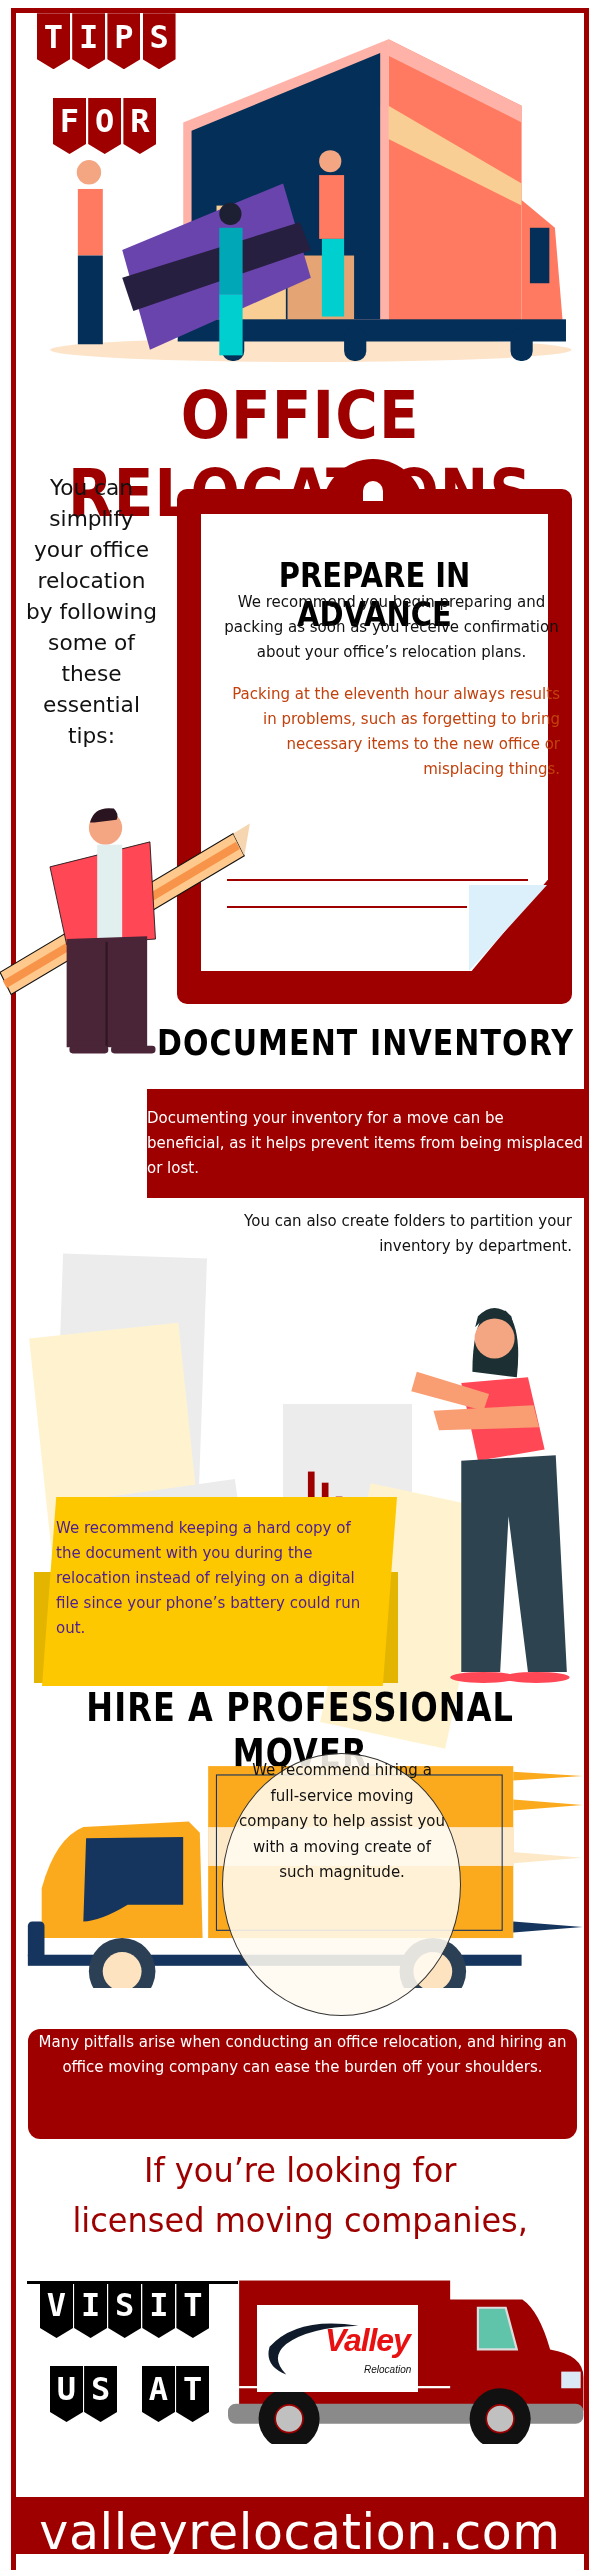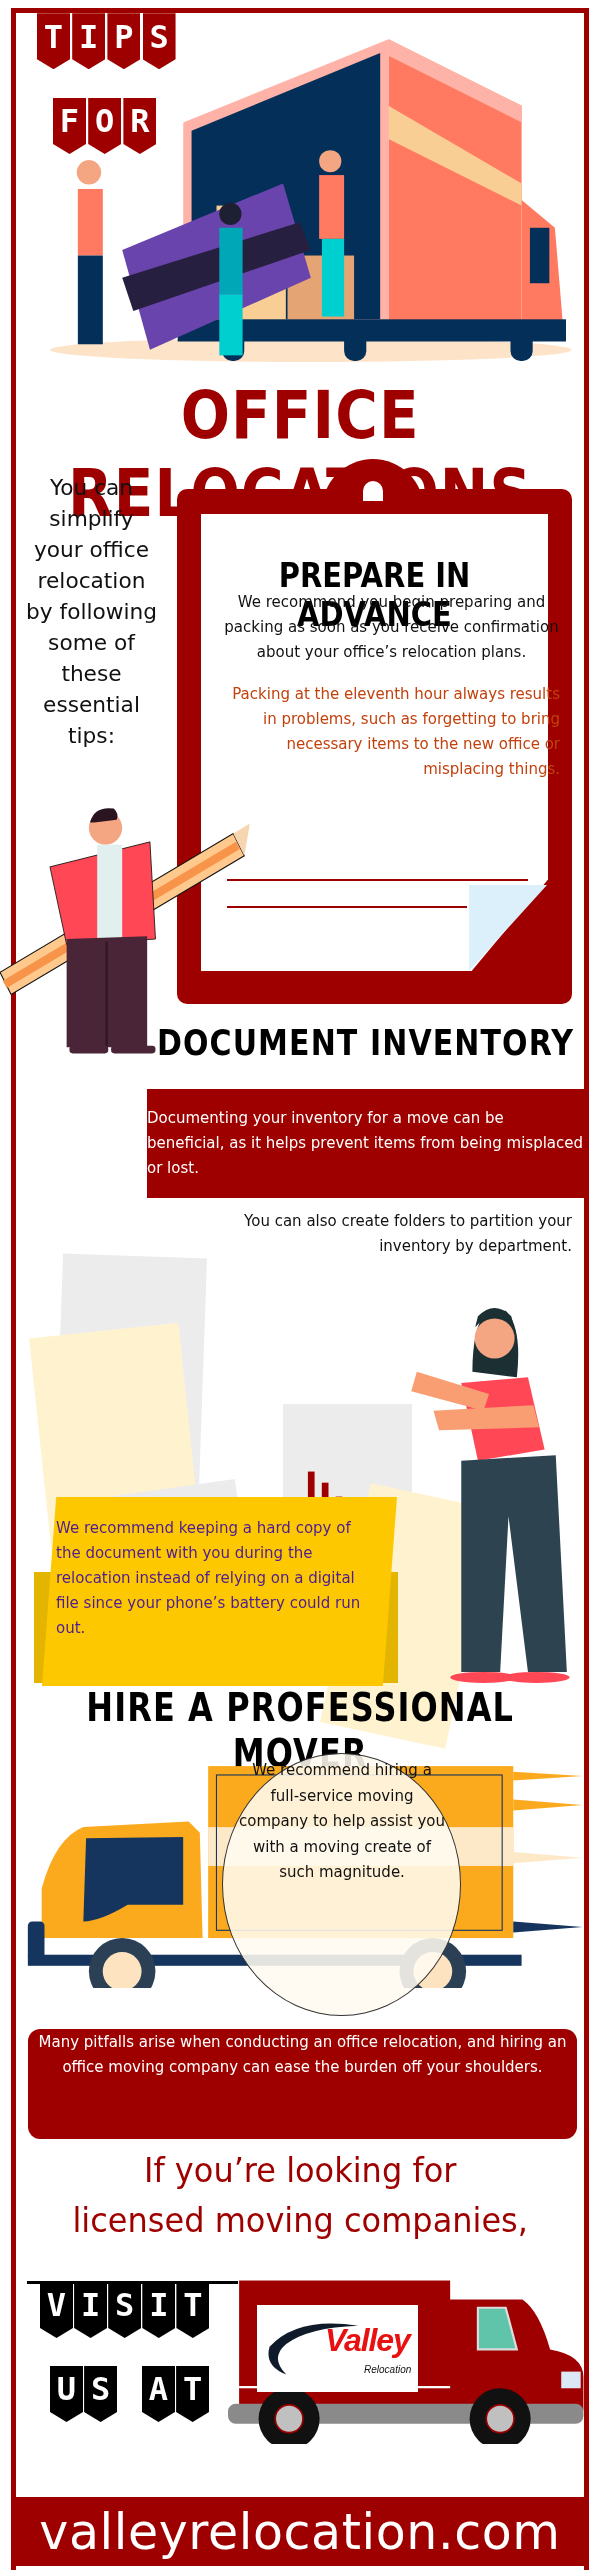--- a/index.html
+++ b/index.html
@@ -107,21 +107,21 @@
     background: #9e0000; border-radius: 12.2px; color: #fff; text-align: center;
     font-family: "DejaVu Sans", sans-serif; font-size: 15px; line-height: 25px; padding-top: 1px;
   }
   .cta {
     position: absolute; left: 16.7px; top: 2149px; width: 567px; text-align: center;
     font-family: "DejaVu Sans", sans-serif; font-size: 32px; line-height: 46px; color: #9e0000;
     transform: scaleY(1.08);
   }
 
   .footer-band {
-    position: absolute; left: 11px; top: 2497px; width: 578px; height: 69px;
+    position: absolute; left: 11px; top: 2497px; width: 578px; height: 57px;
     background: #9e0000; color: #fff; text-align: center;
     font-family: "DejaVu Sans", sans-serif; font-size: 49px; line-height: 72px; letter-spacing: 0.6px;
   }
 
   .logo-card { position: absolute; left: 257px; top: 2305px; width: 161px; height: 87px; background: #fff; }
   .logo-word {
     position: absolute; left: 280px; top: 2322px; font-family: "Liberation Sans", sans-serif;
     font-weight: bold; font-style: italic; font-size: 32px; color: #e81010; letter-spacing: -1.1px; margin-left: 45px;
   }
   .logo-sub {

